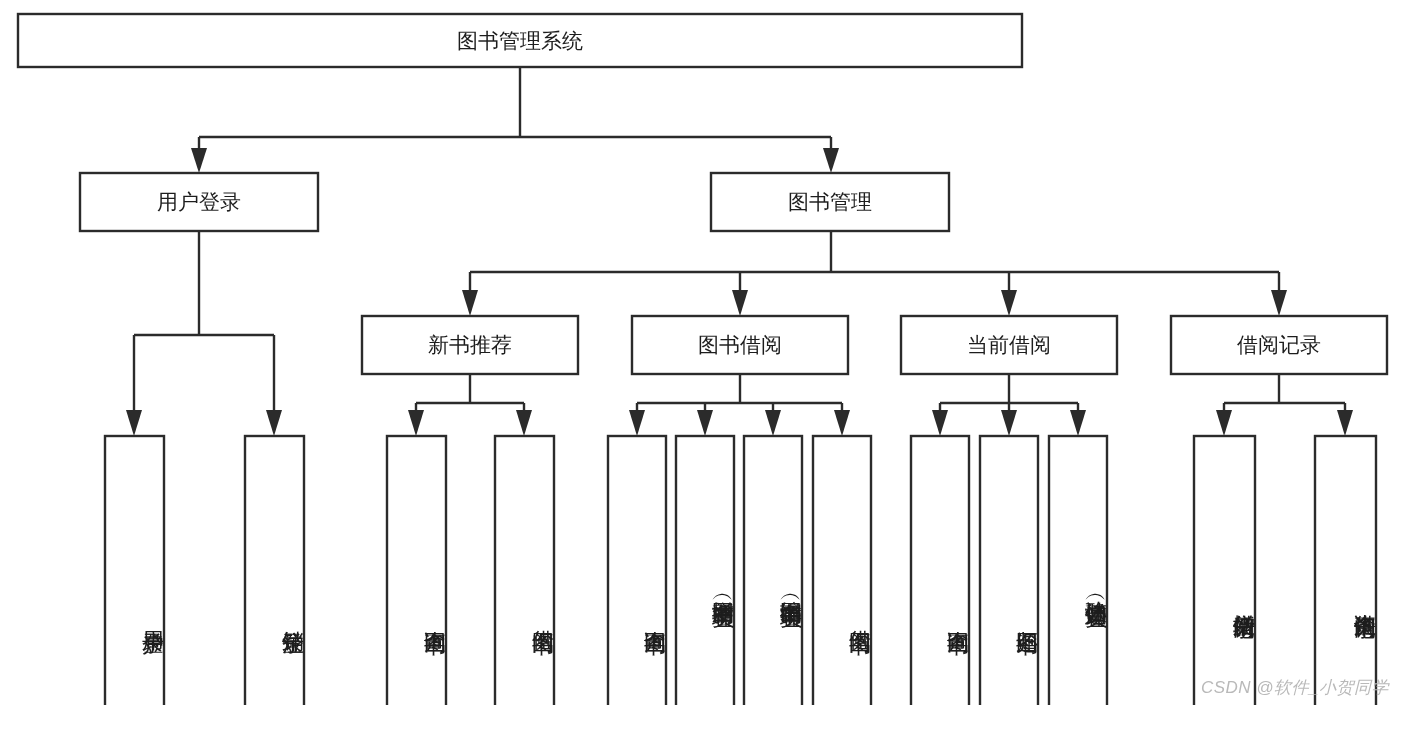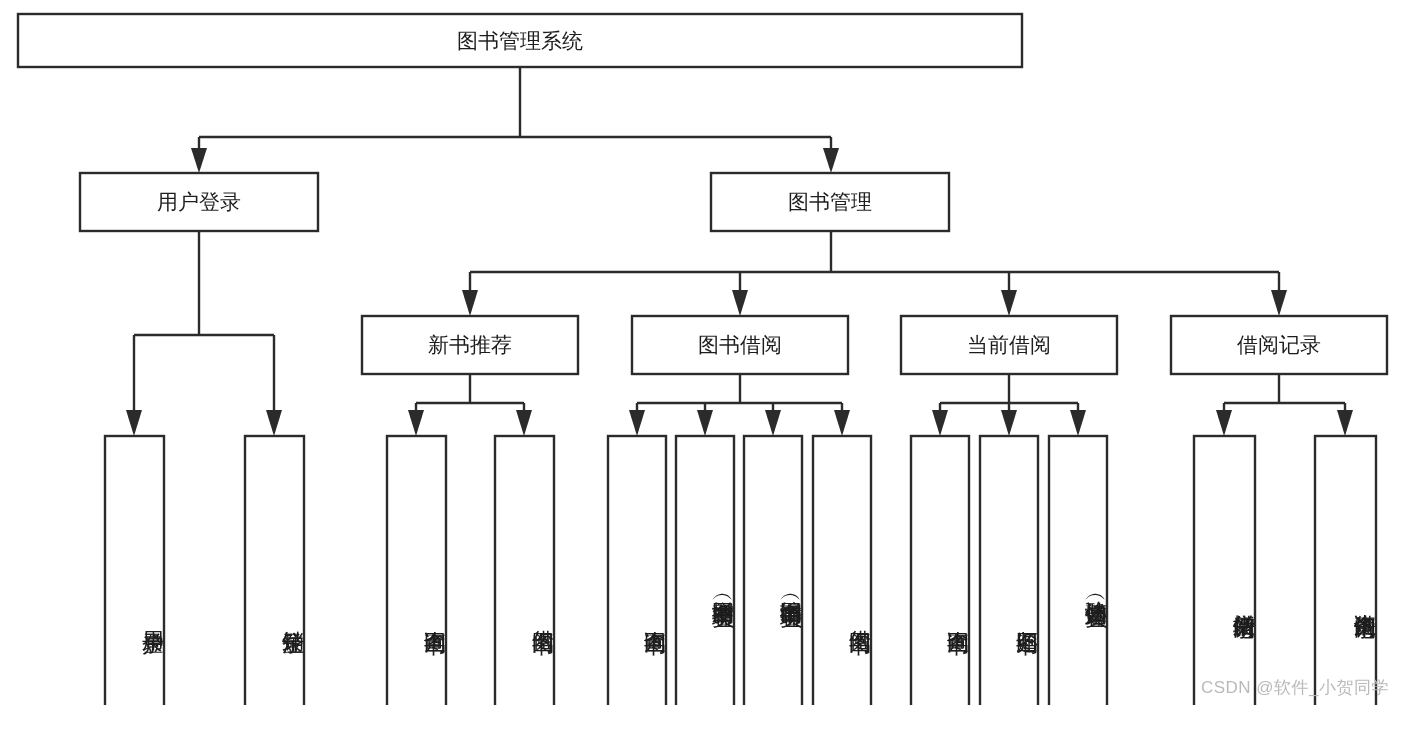--- a/index.html
+++ b/index.html
@@ -63,20 +63,21 @@
   }
   .watermark {
     position: absolute;
     right: 16px;
     bottom: 6px;
     font-family: "Liberation Sans", "DejaVu Sans", sans-serif;
     font-size: 17px;
     color: #b9b9b9;
     letter-spacing: 0.5px;
     white-space: nowrap;
+    font-style: italic;
   }
 </style>
 </head>
 <body>
 
 <div id="diagram-root">
 
   <svg class="flow" viewBox="0 0 1405 747">
 
     <g>

